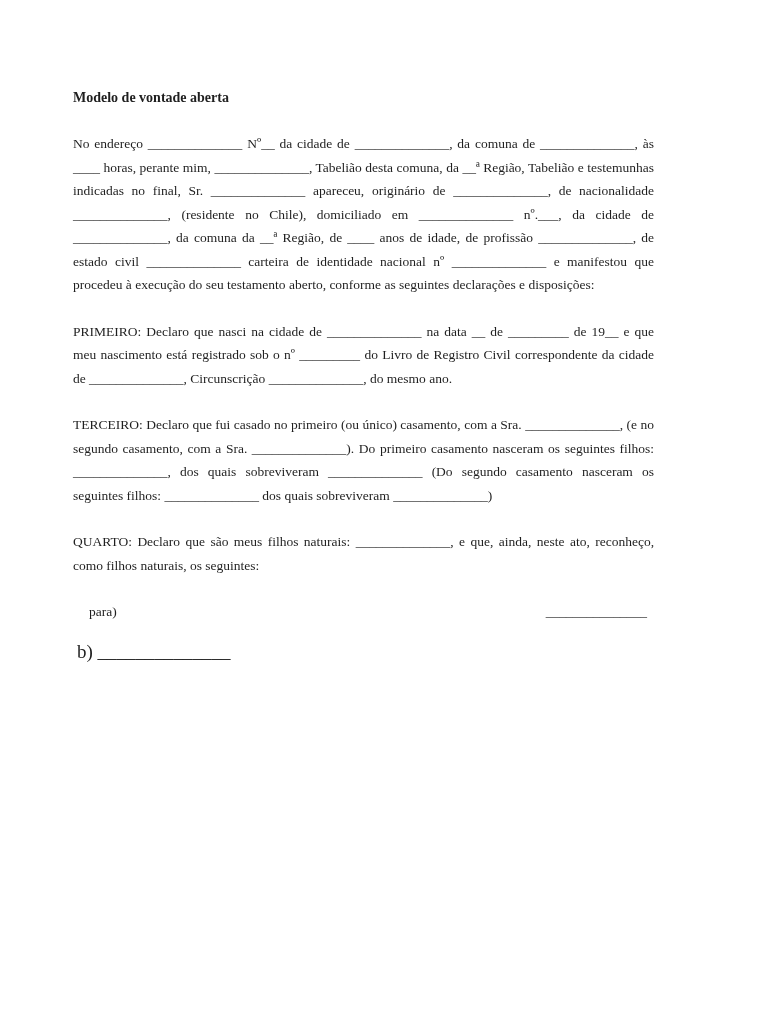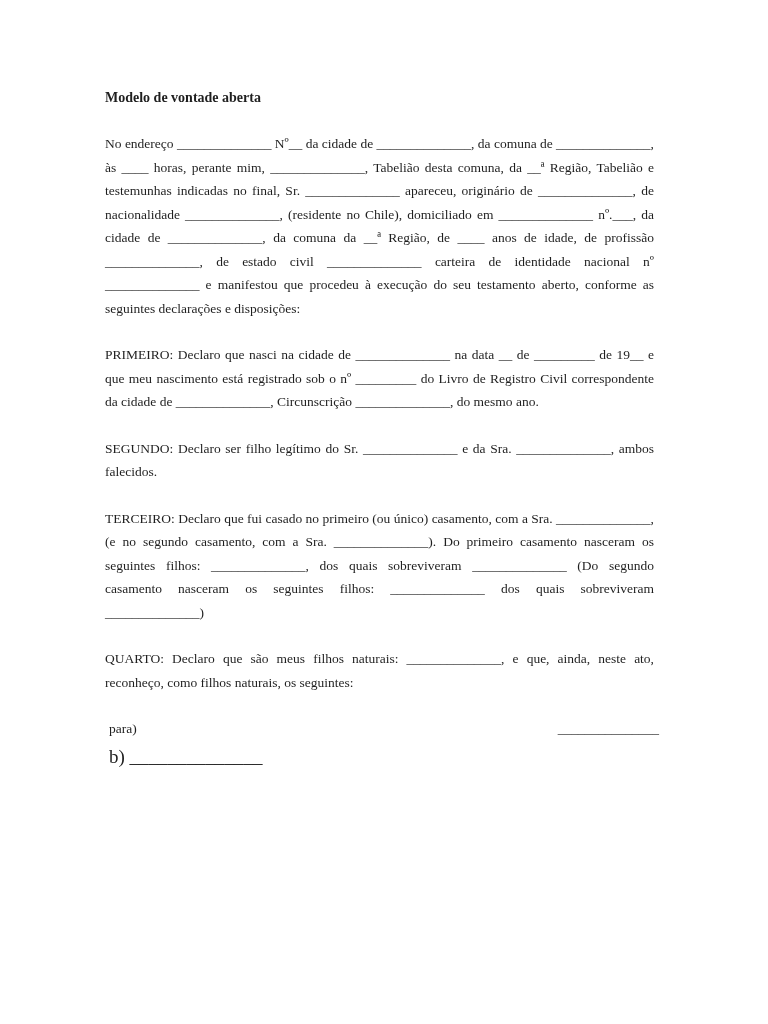--- a/index.html
+++ b/index.html
@@ -11,21 +11,21 @@
     width: 768px;
     height: 1024px;
     overflow: hidden;
     font-family: "Liberation Serif", "DejaVu Serif", serif;
     color: #1f1f1f;
   }
   .page {
     box-sizing: border-box;
     width: 768px;
     height: 1024px;
-    padding: 86px 105px 40px 105px;
+    padding: 86px 105px 40px 73px;
     background: #ffffff;
   }
   .doc-title {
     font-size: 14px;
     font-weight: bold;
     margin: 0;
     line-height: 23px;
   }
   .para {
     font-size: 13.5px;
@@ -34,21 +34,21 @@
     margin: 23px 9px 0 0;
   }
   .para b {
     font-weight: normal;
   }
   .item-row {
     font-size: 13.5px;
     line-height: 23.5px;
     display: flex;
     justify-content: space-between;
-    margin: 4px;
+    margin: 16px;
     align-items: flex-end;
   }
   .item-row.first {
     margin-top: 23px;
   }
   .item-b {
     font-size: 19px;
     line-height: 23.5px;
     padding-left: 4px;
   }
@@ -57,21 +57,20 @@
 <body>
 
 <div class="page">
 
   <p class="doc-title">Modelo de vontade aberta</p>
 
   <p class="para"><span>No endereço ______________ Nº__ da cidade de ______________, da comuna de ______________, às ____ horas, perante mim, ______________, Tabelião desta comuna, da __ª Região, Tabelião e testemunhas indicadas no final, Sr. ______________ apareceu, originário de ______________, de nacionalidade ______________, (residente no Chile), domiciliado em ______________ nº.___, da cidade de ______________, da comuna da __ª Região, de ____ anos de idade, de profissão ______________, de estado civil ______________ carteira de identidade nacional nº ______________ e manifestou que procedeu à execução do seu testamento aberto, conforme as seguintes declarações e disposições:</span></p>
 
   <p class="para"><b>PRIMEIRO:</b> <span>Declaro que nasci na cidade de ______________ na data __ de _________ de 19__ e que meu nascimento está registrado sob o nº _________ do Livro de Registro Civil correspondente da cidade de ______________, Circunscrição ______________, do mesmo ano.</span></p>
 
-  <p class="para"><b>SEGUNDO:</b> <span>Declaro ser filho legítimo do Sr. ______________ e da Sra. ______________, ambos falecidos.</span></p>
 
   <p class="para"><b>TERCEIRO:</b> <span>Declaro que fui casado no primeiro (ou único) casamento, com a Sra. ______________, (e no segundo casamento, com a Sra. ______________). Do primeiro casamento nasceram os seguintes filhos: ______________, dos quais sobreviveram ______________ (Do segundo casamento nasceram os seguintes filhos: ______________ dos quais sobreviveram ______________)</span></p>
 
   <p class="para"><b>QUARTO:</b> <span>Declaro que são meus filhos naturais: ______________, e que, ainda, neste ato, reconheço, como filhos naturais, os seguintes:</span></p>
 
   <div class="item-row first">
     <span>para)</span>
     <span>_______________</span>
   </div>
   <div class="item-b">b) ______________</div>

